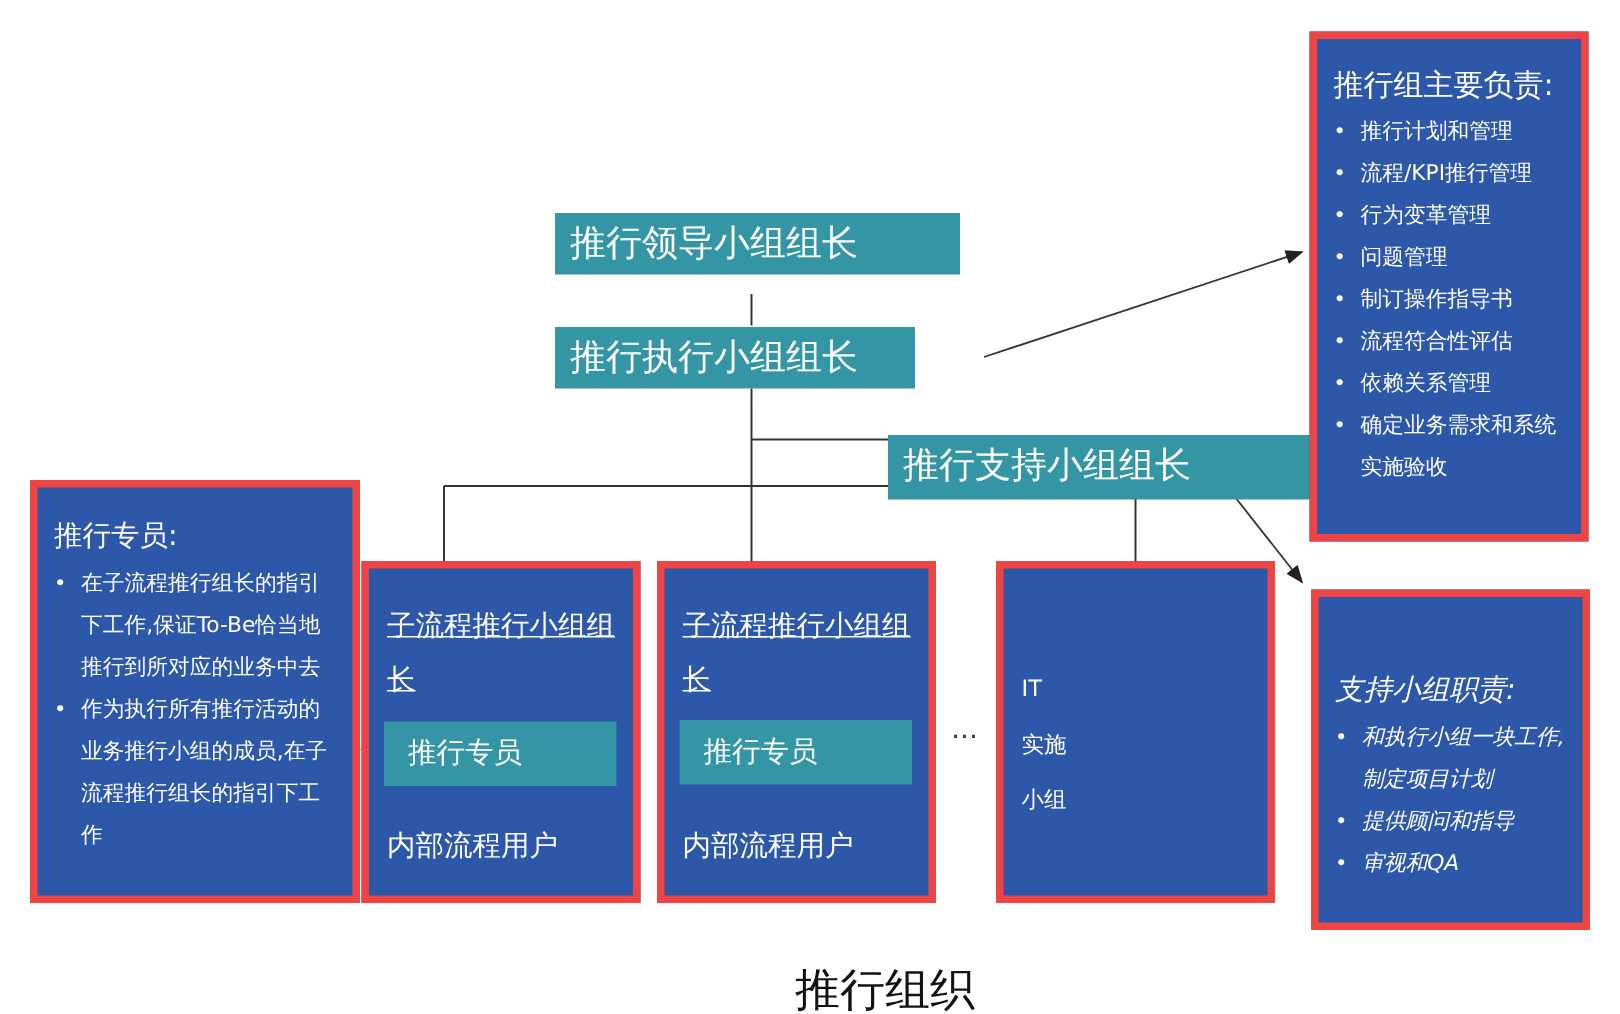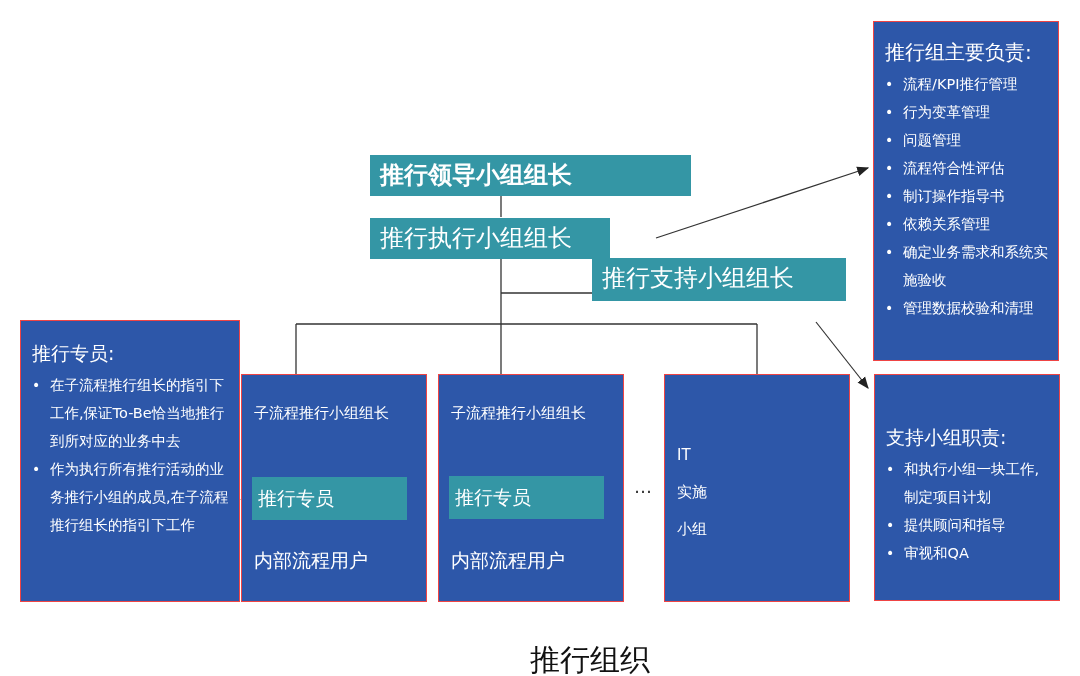--- a/index.html
+++ b/index.html
@@ -3,28 +3,28 @@
 <meta charset="utf-8">
 <style>
   html, body { margin: 0; padding: 0; }
   body {
     width: 1080px; height: 676px; position: relative; overflow: hidden;
     background: #ffffff;
     font-family: "DejaVu Sans", "Liberation Sans", sans-serif;
   }
   .abs { position: absolute; box-sizing: border-box; }
   .teal { background: #3496a5; color: #fff; }
-  .blue { background: #2d57a9; color: #fff; border: 1px solid #ef4444; }
+  .blue { background: #2d57a9; color: #fff; border: 5px solid #ef4444; }
   .teal-title { font-size: 24px; line-height: 40px; padding-left: 10px; white-space: nowrap; }
   .panel-title { font-size: 19px; margin: 0 0 4px 0; line-height: 28px; }
   ul.bul { list-style: none; margin: 0; padding: 0; }
   ul.bul li { position: relative; padding-left: 18px; font-size: 14.5px; line-height: 28px; }
   ul.bul li::before { content: "•"; position: absolute; left: 0; top: 0; font-size: 14px; }
-  .sub-title { font-size: 15px; line-height: 36px; }
-  .sub-member { font-size: 19px; line-height: 42px; padding-left: 6px; }
+  .sub-title { font-size: 19px; line-height: 36px; text-decoration: underline; }
+  .sub-member { font-size: 19px; line-height: 42px; padding-left: 16px; }
   .sub-users { font-size: 19px; line-height: 30px; }
   .it-text { font-size: 15px; line-height: 37px; }
   .caption { font-size: 30px; color: #111; text-align: center; }
   .ellipsis { font-size: 18px; color: #333; }
   svg.lines { position: absolute; left: 0; top: 0; }
 </style>
 </head>
 <body>
 
 <svg class="lines" width="1080" height="676">
@@ -43,45 +43,45 @@
   <line x1="296" y1="324" x2="296" y2="374" stroke="#333" stroke-width="1.3"></line>
   <line x1="757" y1="324" x2="757" y2="374" stroke="#333" stroke-width="1.3"></line>
 
   <line x1="656" y1="238" x2="868" y2="168" stroke="#333" stroke-width="1.2" marker-end="url(#arr)"></line>
 
   <line x1="816" y1="322" x2="868" y2="388" stroke="#333" stroke-width="1.2" marker-end="url(#arr)"></line>
 
   <line x1="240" y1="500" x2="208" y2="448" stroke="#333" stroke-width="1.2" marker-end="url(#arr)"></line>
 </svg>
 
-<div class="abs teal teal-title" style="left:370px; top:155px; width:321px; height:41px;font-weight:bold;">
+<div class="abs teal teal-title" style="left:370px; top:142px; width:270px; height:41px;">
   <span>推行领导小组组长</span>
 </div>
 <div class="abs teal teal-title" style="left:370px; top:218px; width:240px; height:41px;">
   <span>推行执行小组组长</span>
 </div>
-<div class="abs teal teal-title" style="left:592px; top:258px; width:254px; height:43px;">
+<div class="abs teal teal-title" style="left:592px; top:290px; width:286px; height:43px;">
   <span>推行支持小组组长</span>
 </div>
 
 <div class="abs blue" style="left:873px; top:21px; width:186px; height:340px; padding:16px 10px 0 11px;">
   <div class="panel-title" style="font-size:20px;">推行组主要负责:</div>
   <ul class="bul">
+    <li>推行计划和管理</li>
     <li>流程/KPI推行管理</li>
     <li>行为变革管理</li>
     <li>问题管理</li>
+    <li>制订操作指导书</li>
     <li>流程符合性评估</li>
-    <li>制订操作指导书</li>
     <li>依赖关系管理</li>
     <li>确定业务需求和系统实施验收</li>
-    <li>管理数据校验和清理</li>
   </ul>
 </div>
 
-<div class="abs blue" style="left:874px; top:374px; width:186px; height:227px; padding:48px 10px 4px 11px;">
+<div class="abs blue" style="left:874px; top:393px; width:186px; height:227px; padding:48px 10px 4px 11px;font-style:italic;">
   <div class="panel-title">支持小组职责:</div>
   <ul class="bul">
     <li>和执行小组一块工作,制定项目计划</li>
     <li>提供顾问和指导</li>
     <li>审视和QA</li>
   </ul>
 </div>
 
 <div class="abs blue" style="left:20px; top:320px; width:220px; height:282px; padding:18px 10px 0 11px;">
   <div class="panel-title">推行专员:</div>

